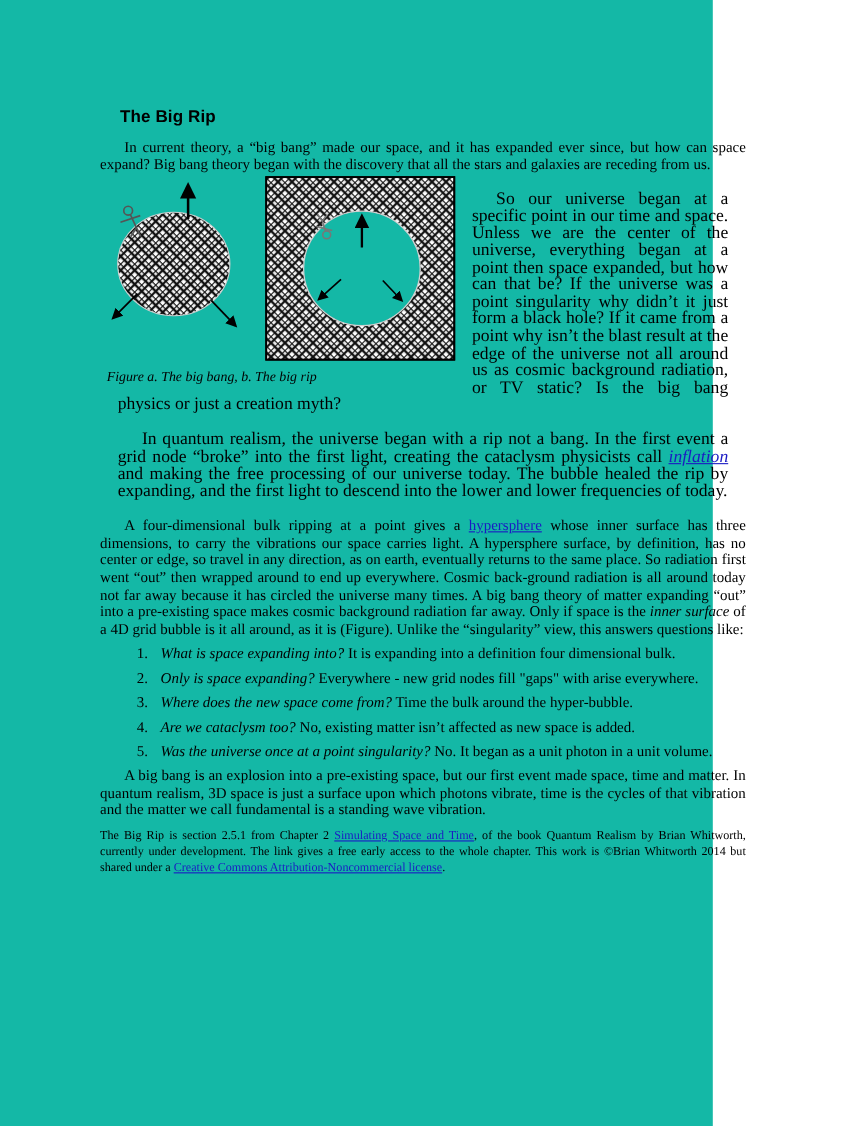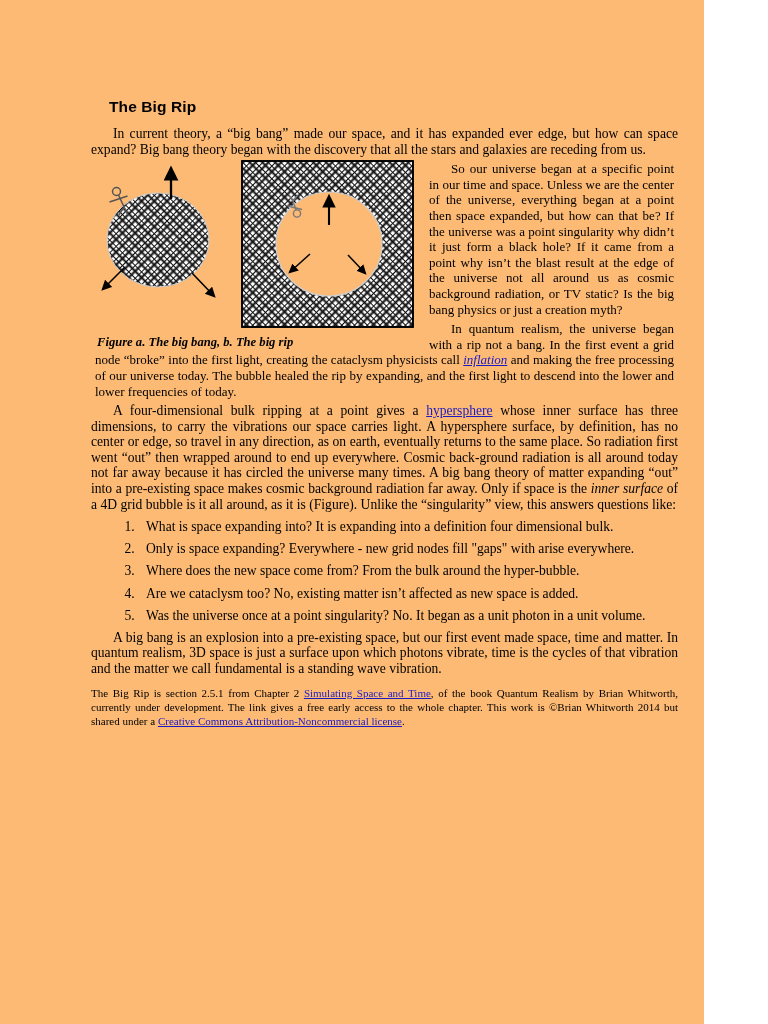--- a/index.html
+++ b/index.html
@@ -11,23 +11,23 @@
     width: 768px;
     height: 1024px;
     font-family: "Liberation Serif", serif;
     color: #000000;
     position: relative;
     overflow: hidden;
   }
   .page {
     position: absolute;
     left: 0; top: 0;
-    width: 704px;
+    width: 648px;
     height: 1024px;
-    background: #fdba74;
+    background: #14b8a6;
   }
   .content {
     position: absolute;
     left: 91px;
     top: 98px;
     width: 587px;
   }
   .doc-title {
     font-family: "Liberation Sans", sans-serif;
     font-weight: bold;
@@ -65,32 +65,32 @@
   .fig-b {
     position: absolute;
     left: 149px;
     top: 0px;
     width: 175px;
     height: 170px;
   }
   .caption {
     font-family: "Liberation Serif", serif;
     font-style: italic;
-    font-weight: bold;
+    font-weight: normal;
     font-size: 12.6px;
     margin-top: 4px;
     margin-left: 6px;
     white-space: nowrap;
   }
 
   .wrap-para {
-    font-size: 13px;
+    font-size: 16px;
     line-height: 15.6px;
     text-align: justify;
-    margin: 4px;
+    margin: 16px;
     text-indent: 22px;
   }
 
   a.link {
     color: #1b1bc4;
     text-decoration: underline;
   }
   a.link-italic {
     color: #1b1bc4;
     text-decoration: underline;
@@ -101,41 +101,41 @@
   ol.qlist {
     margin: 7px 0 5px 0;
     padding-left: 47px;
     font-size: 13.6px;
     line-height: 15.6px;
   }
   ol.qlist li {
     margin-bottom: 6.5px;
     padding-left: 8px;
   }
-  ol.qlist li .q { }
+  ol.qlist li .q { font-style: italic; }
 
   .footer-note {
     font-size: 11px;
     line-height: 14.4px;
     text-align: justify;
     margin: 9px 0 0 0;
     text-indent: 0;
   }
 
   .clear { clear: both; }
 </style>
 </head>
 <body>
 
 <div class="page">
   <div class="content">
 
     <h1 class="doc-title">The Big Rip</h1>
 
-    <p class="body-text">In current theory, a “big bang” made our space, and it has expanded ever edge, but how can space expand? Big bang theory began with the discovery that all the stars and galaxies are receding from us.</p>
+    <p class="body-text">In current theory, a “big bang” made our space, and it has expanded ever since, but how can space expand? Big bang theory began with the discovery that all the stars and galaxies are receding from us.</p>
 
     <div class="figure-wrap">
       <div class="figures">
 
         <svg class="fig-a" viewBox="0 0 125 148">
           <defs>
             <pattern id="hatchA" width="9" height="9" patternUnits="userSpaceOnUse" patternTransform="rotate(45)">
               <rect width="9" height="9" fill="#ffffff"></rect>
               <path d="M0 0 L0 9 M4.5 0 L4.5 9" stroke="#111111" stroke-width="2.1"></path>
               <path d="M0 0 L9 0 M0 4.5 L9 4.5" stroke="#111111" stroke-width="2.1"></path>
@@ -199,21 +199,21 @@
 
     <p class="wrap-para"><span>In quantum realism, the universe began with a rip not a bang. In the first event a grid node “broke” into the first light, creating the cataclysm physicists call </span><a class="link-italic" href="#">inflation</a><span> and making the free processing of our universe today. The bubble healed the rip by expanding, and the first light to descend into the lower and lower frequencies of today.</span></p>
 
     <div class="clear"></div>
 
     <p class="body-text"><span>A four-dimensional bulk ripping at a point gives a </span><a class="link" href="#">hypersphere</a><span> whose inner surface has three dimensions, to carry the vibrations our space carries light. A hypersphere surface, by definition, has no center or edge, so travel in any direction, as on earth, eventually returns to the same place. So radiation first went “out” then wrapped around to end up everywhere. Cosmic back-ground radiation is all around today not far away because it has circled the universe many times. A big bang theory of matter expanding “out” into a pre-existing space makes cosmic background radiation far away. Only if space is the </span><span class="it">inner surface</span><span> of a 4D grid bubble is it all around, as it is (Figure). Unlike the “singularity” view, this answers questions like:</span></p>
 
     <ol class="qlist">
       <li><span class="q">What is space expanding into?</span><span> It is expanding into a definition four dimensional bulk.</span></li>
       <li><span class="q">Only is space expanding?</span><span> Everywhere - new grid nodes fill "gaps" with arise everywhere.</span></li>
-      <li><span class="q">Where does the new space come from?</span><span> From the bulk around the hyper-bubble.</span></li>
+      <li><span class="q">Where does the new space come from?</span><span> Time the bulk around the hyper-bubble.</span></li>
       <li><span class="q">Are we cataclysm too?</span><span> No, existing matter isn’t affected as new space is added.</span></li>
       <li><span class="q">Was the universe once at a point singularity?</span><span> No. It began as a unit photon in a unit volume.</span></li>
     </ol>
 
     <p class="body-text">A big bang is an explosion into a pre-existing space, but our first event made space, time and matter. In quantum realism, 3D space is just a surface upon which photons vibrate, time is the cycles of that vibration and the matter we call fundamental is a standing wave vibration.</p>
 
     <p class="footer-note"><span>The Big Rip is section 2.5.1 from Chapter 2 </span><a class="link" href="#">Simulating Space and Time</a><span>, of the book Quantum Realism by Brian Whitworth, currently under development. The link gives a free early access to the whole chapter. This work is ©Brian Whitworth 2014 but shared under a </span><a class="link" href="#">Creative Commons Attribution-Noncommercial license</a><span>.</span></p>
 
   </div>
 </div>

